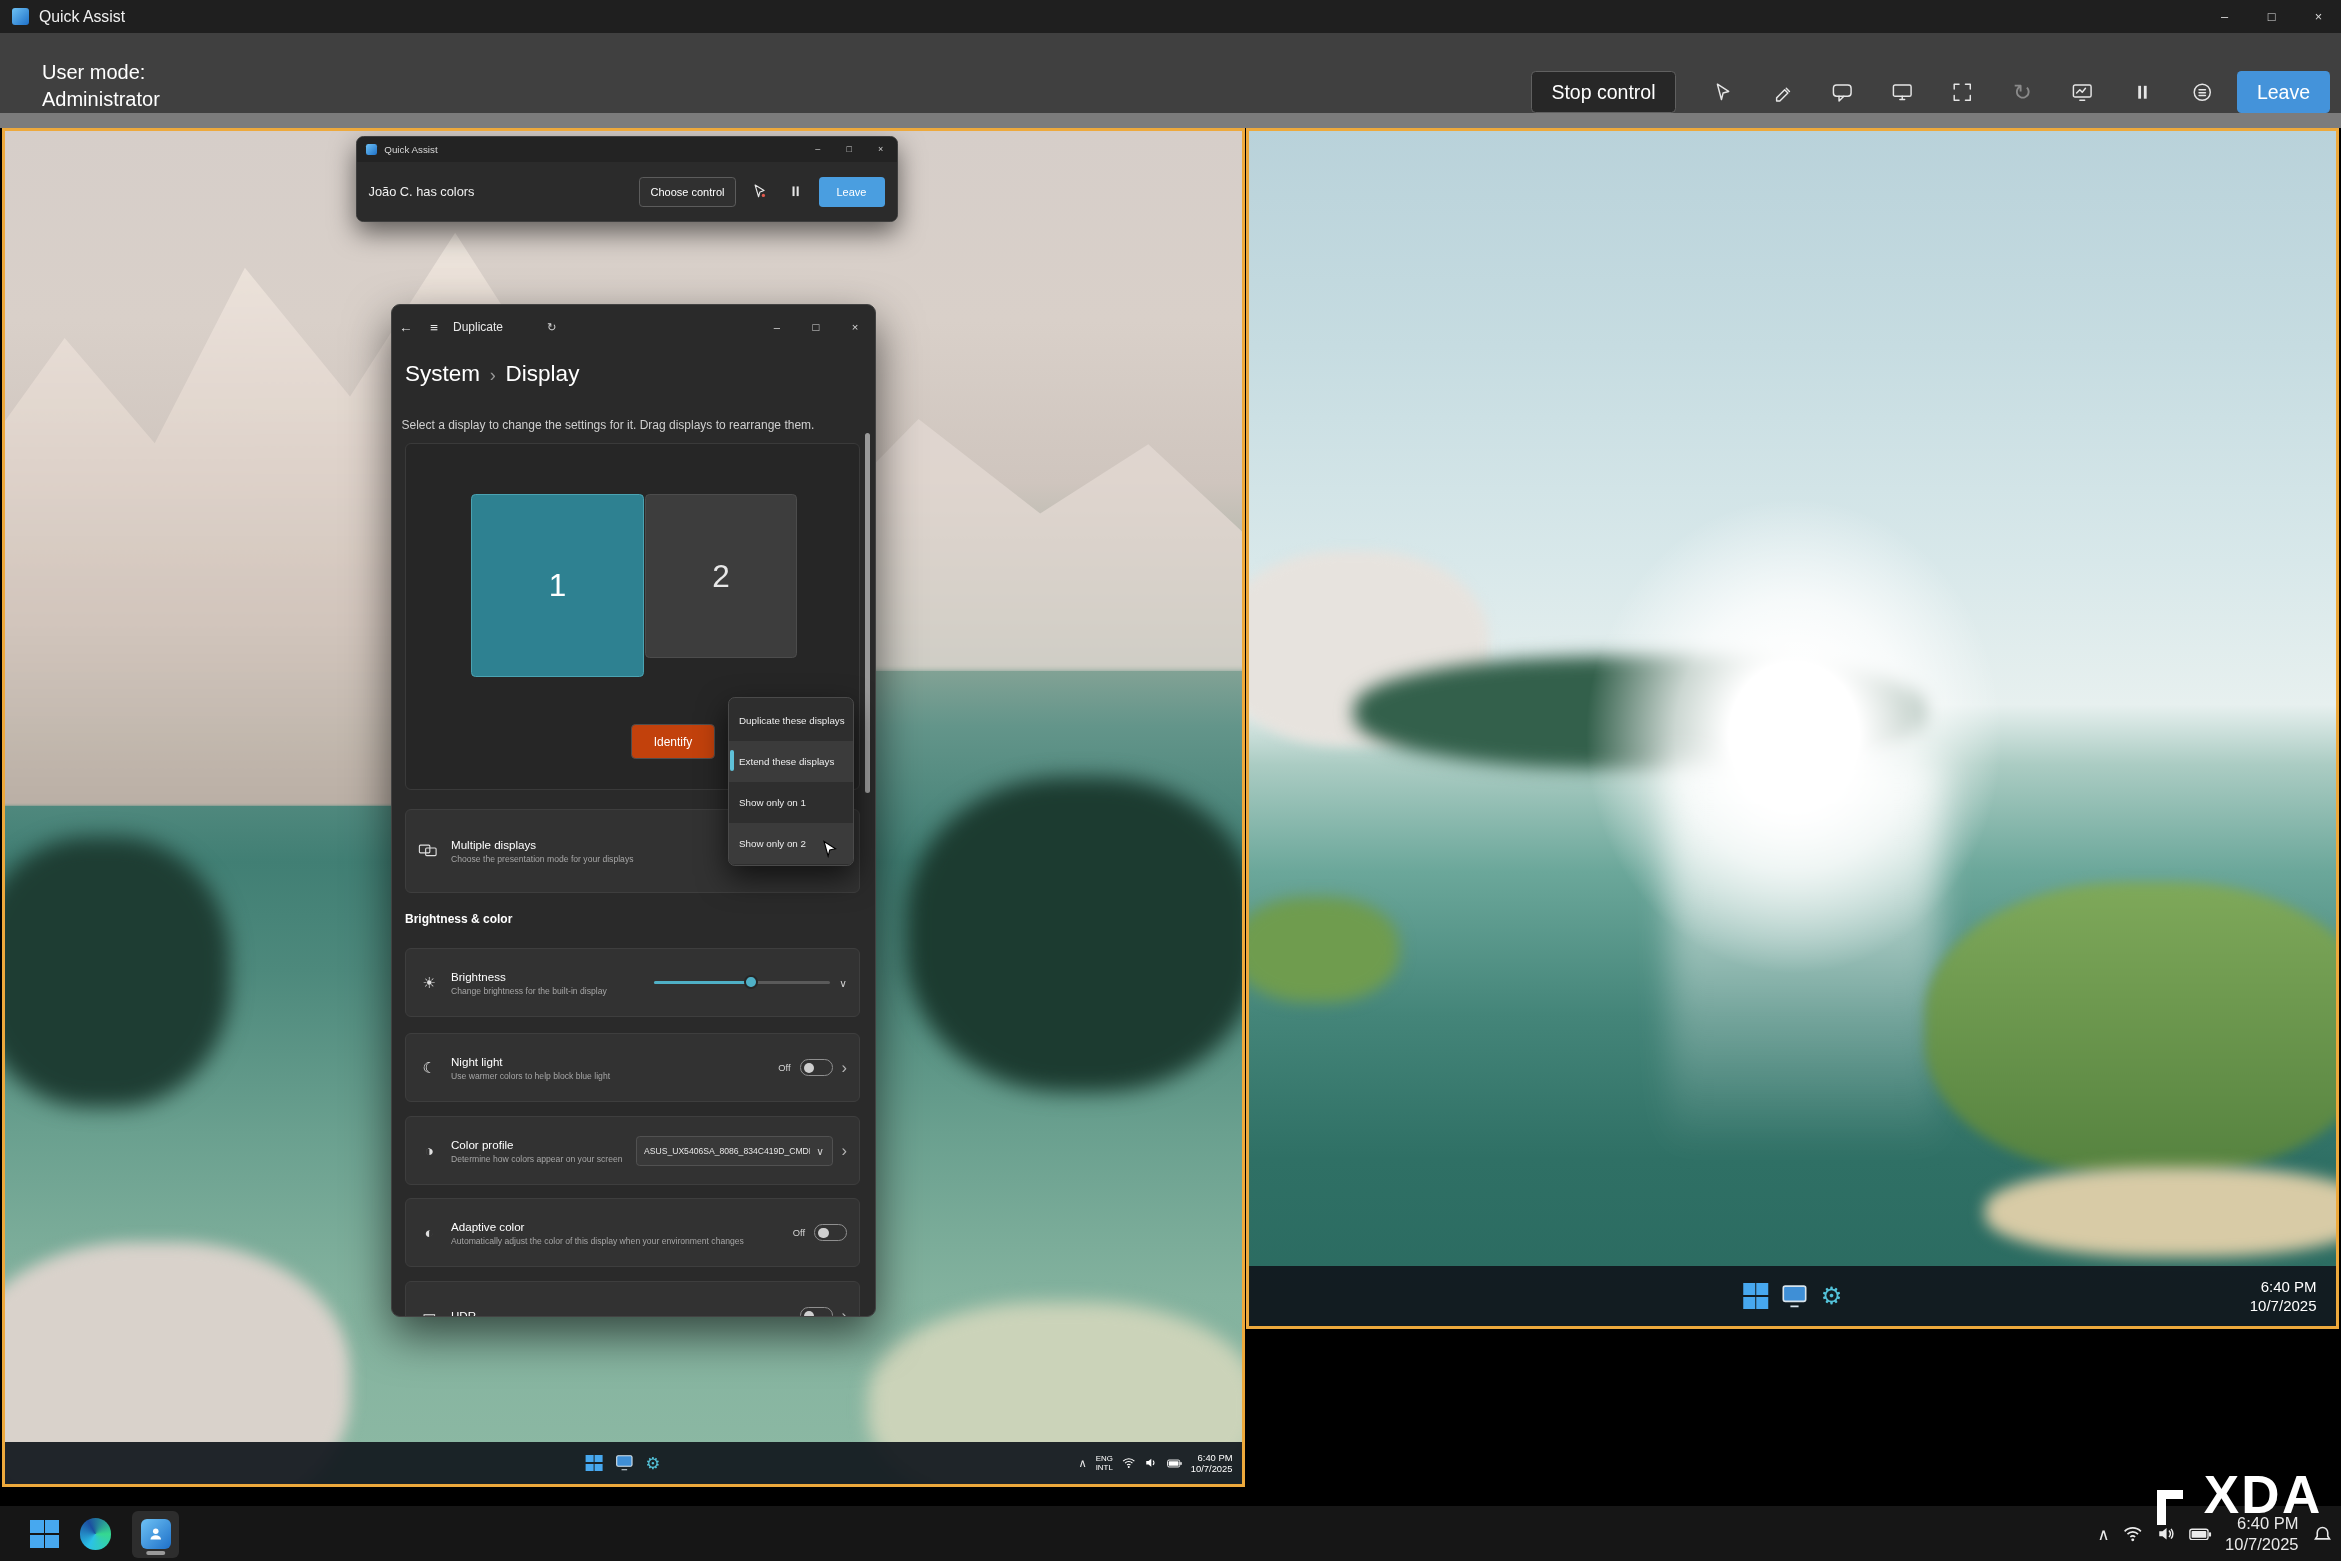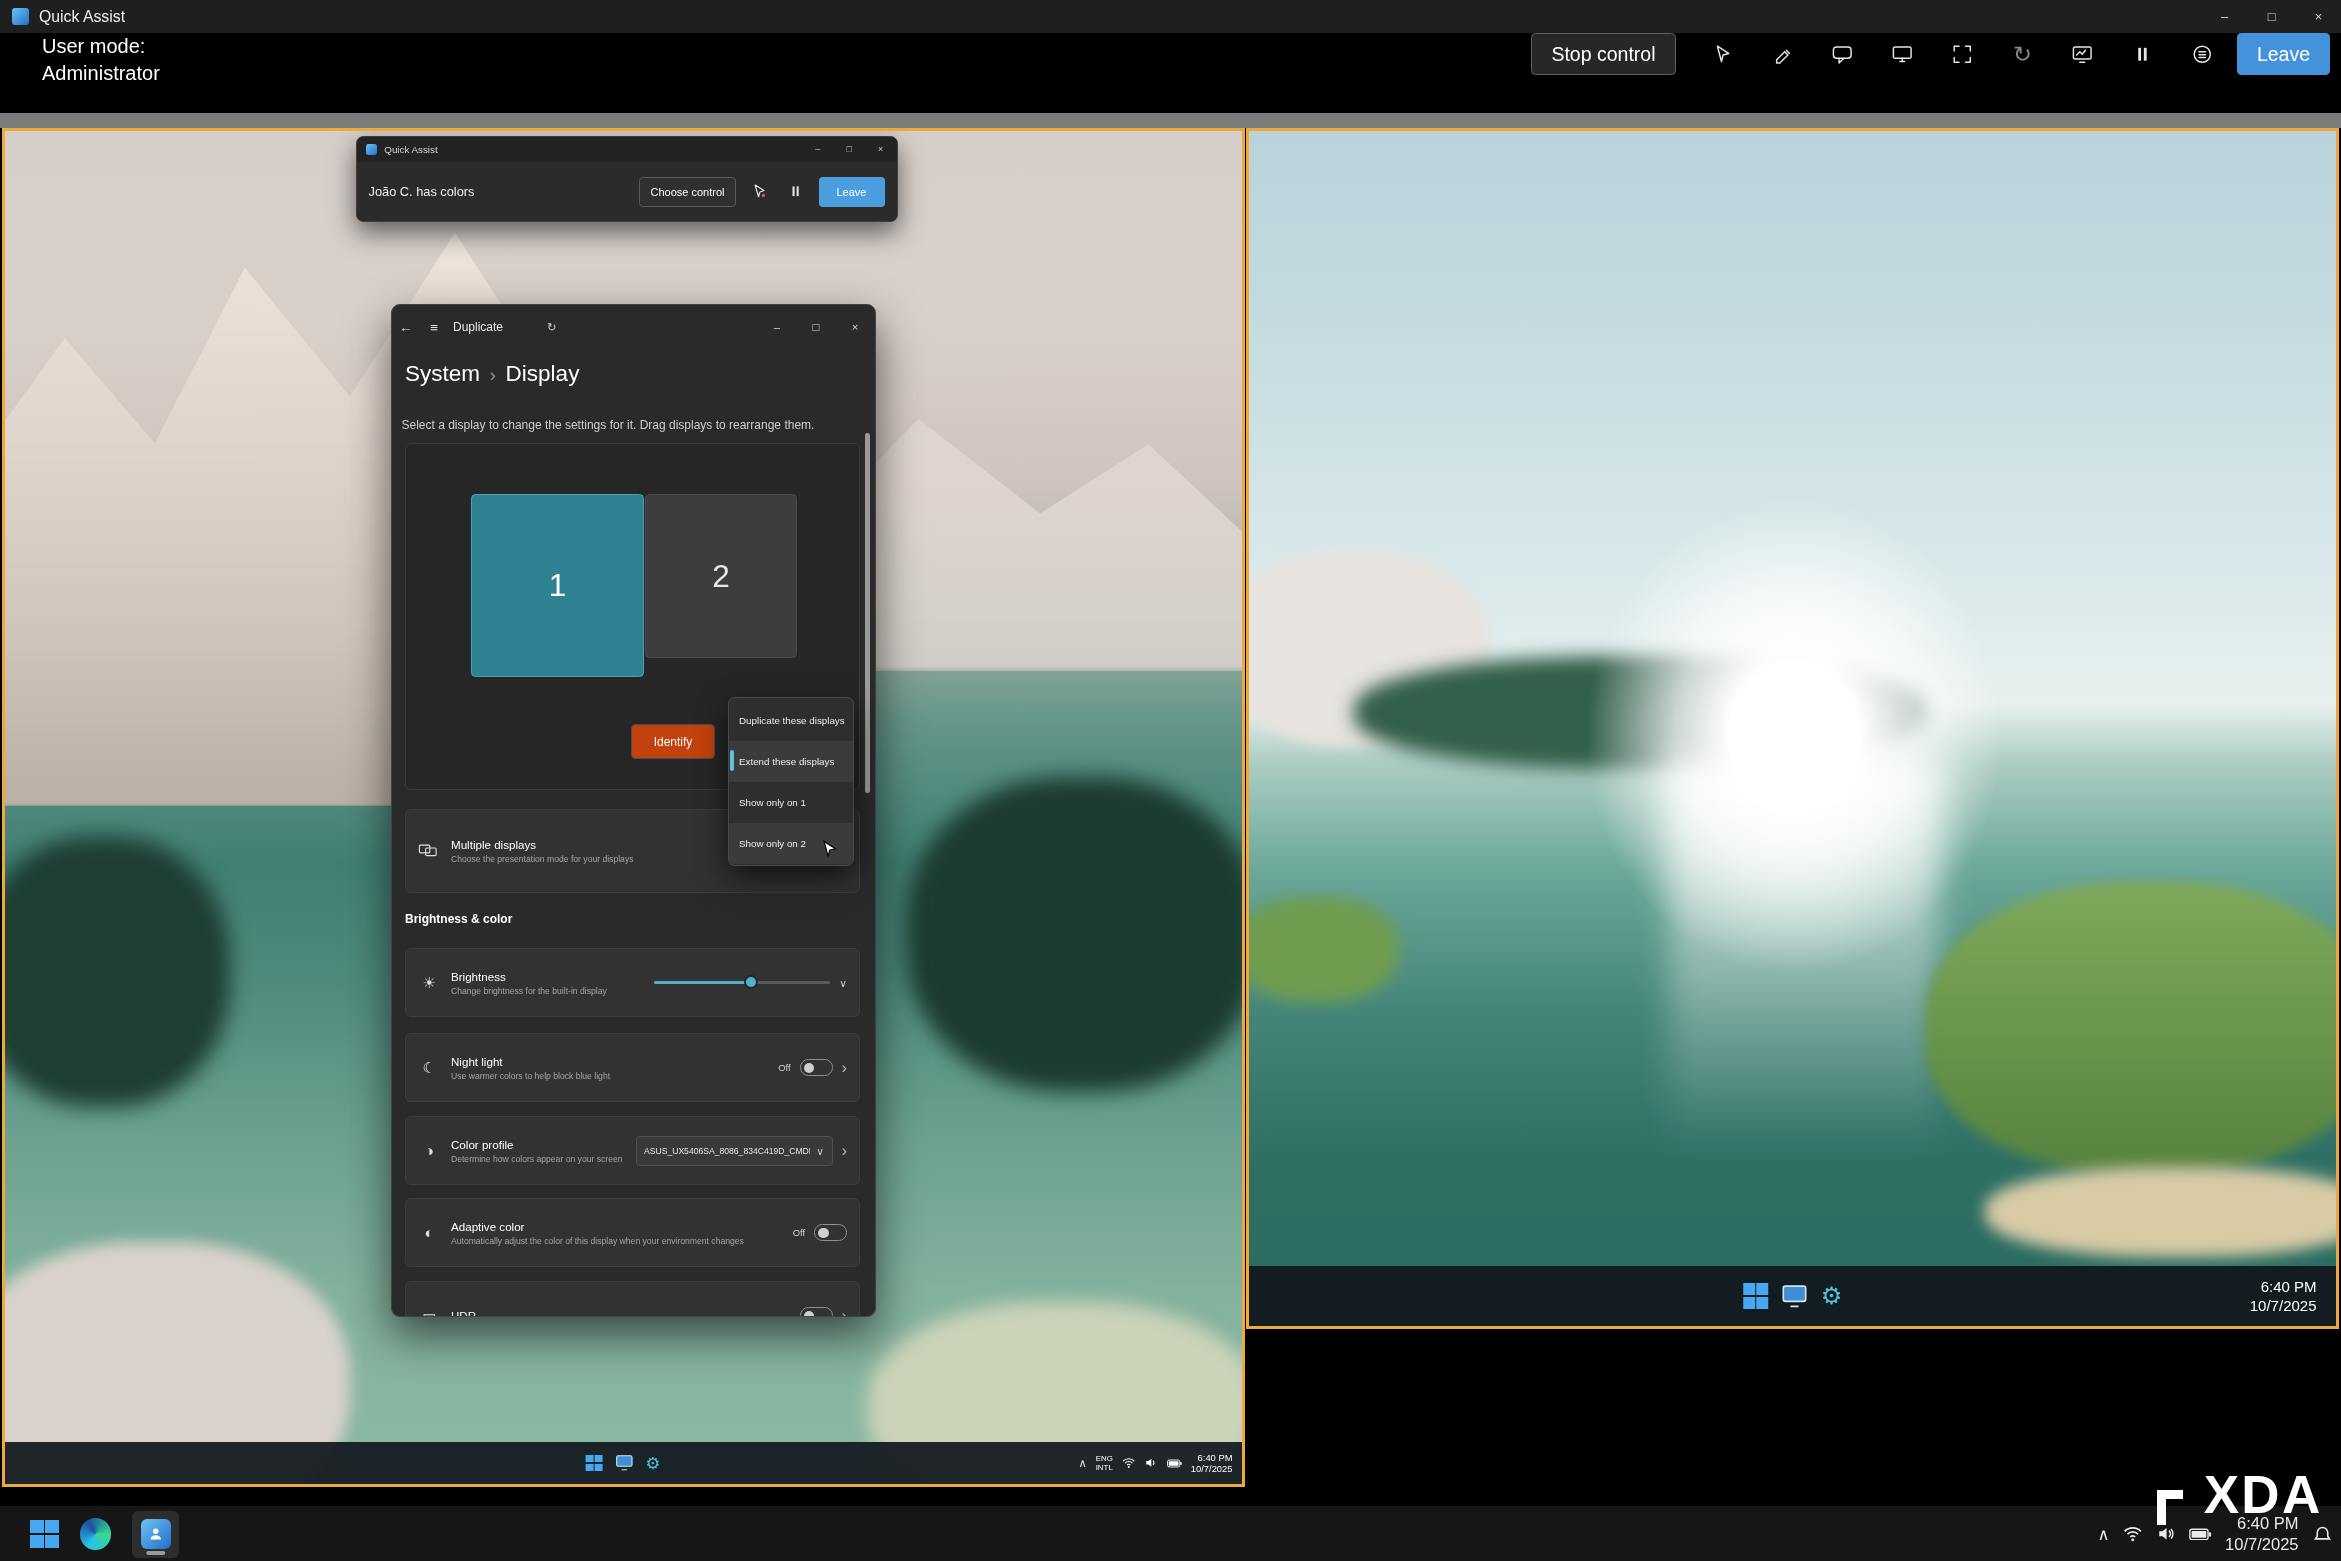--- a/index.html
+++ b/index.html
@@ -9,21 +9,21 @@
 .screen{position:relative;width:2342px;height:1561px;background:#202020;overflow:hidden}
 
 
 .titlebar{left:0;top:0;width:2342px;height:33px;background:#1f1f1f;display:flex;align-items:center}
 .app-icon{width:16.5px;height:16.5px;border-radius:3px;margin-left:12px;background:linear-gradient(135deg,#6ec2f5,#1e70c8)}
 .titlebar-title{font-size:15.8px;margin-left:10.5px;color:#f0f0f0}
 .win-controls{margin-left:auto;display:flex;height:33px}
 .wc{width:47px;height:33px;display:flex;align-items:center;justify-content:center;color:#d8d8d8;font-size:12.8px}
 
 
-.toolbar{left:0;top:33px;width:2342px;height:80px;background:#000000;display:flex;align-items:flex-start}
+.toolbar{left:0;top:33px;width:2342px;height:80px;background:#404040;display:flex;align-items:flex-end}
 .user-mode{margin-left:42px;font-size:20px;line-height:27px;color:#fff}
 .toolbar-right{margin-left:auto;display:flex;align-items:center;gap:9px;padding-right:12px}
 .btn{height:42px;display:flex;align-items:center;justify-content:center;border-radius:4.5px;font-size:19.5px;color:#fff}
 .btn-outline{background:#272727;border:0.8px solid #606060;padding:0 19.5px;margin-right:12px}
 .btn-blue{background:#4493da;width:93px}
 .tool-ic{width:51px;height:42px;display:flex;align-items:center;justify-content:center;border-radius:4.5px}
 .tool-ic svg{width:22.5px;height:22.5px;stroke:#e6e6e6;fill:none;stroke-width:1.8;stroke-linecap:round;stroke-linejoin:round}
 .tool-ic.dim{color:#8a8a8a;font-size:22.5px}
 
 

